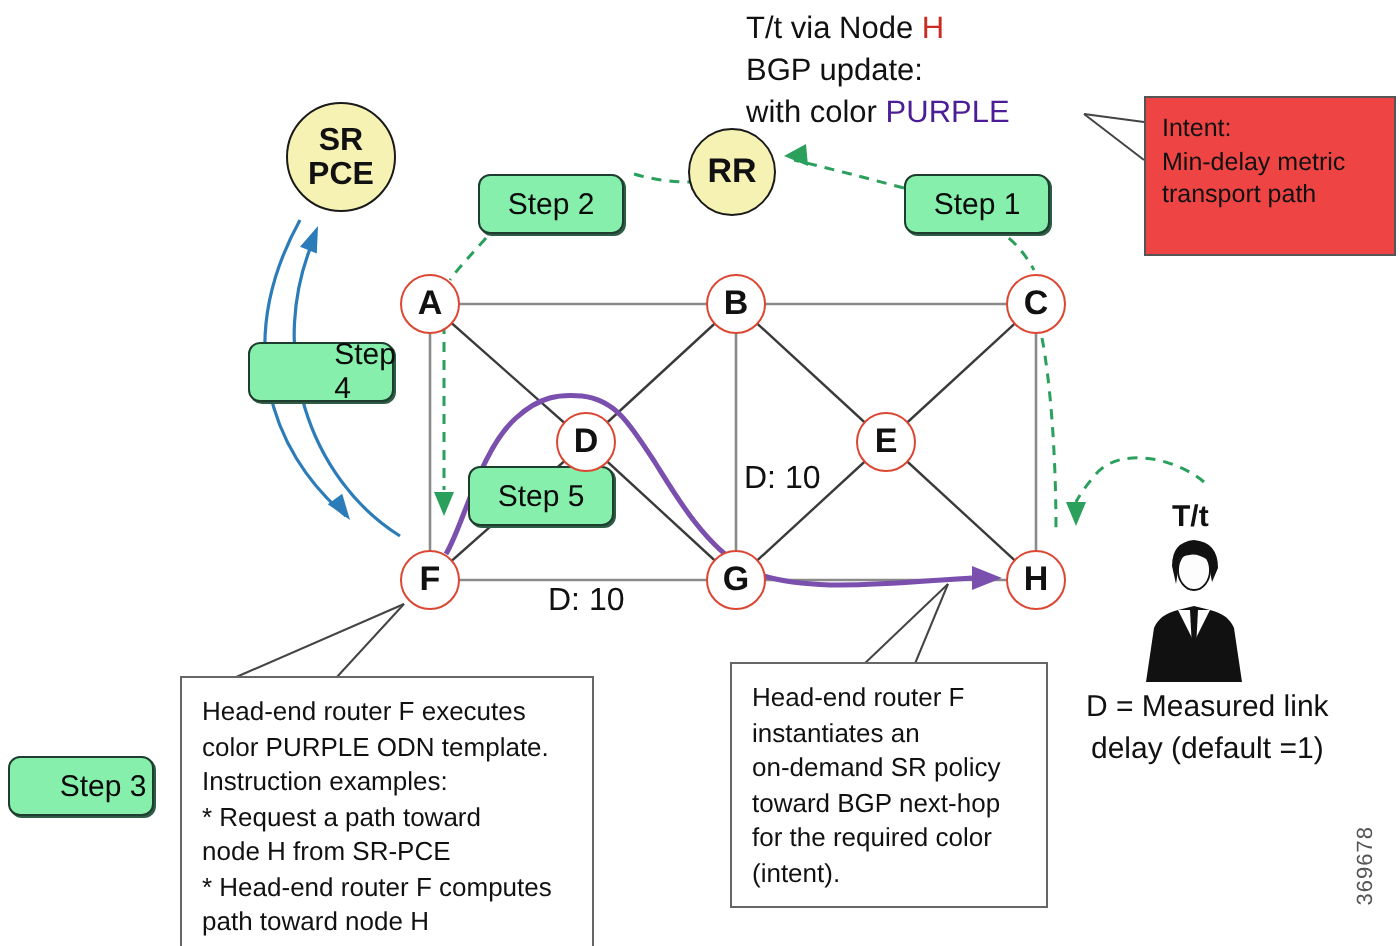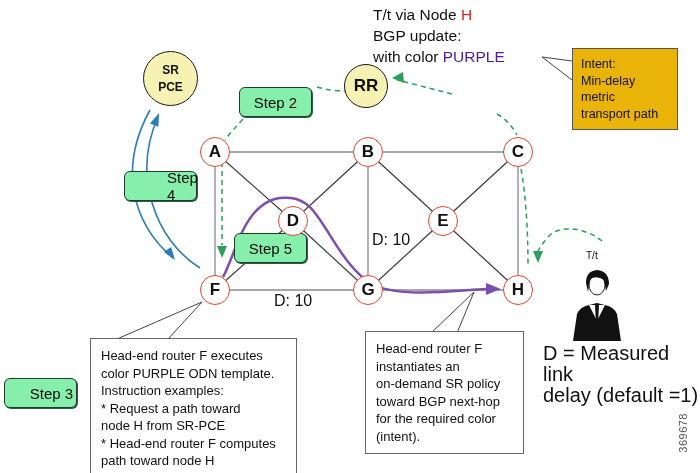--- a/index.html
+++ b/index.html
@@ -5,38 +5,38 @@
   html,body{margin:0;padding:0;background:#fff;}
   .stage{position:relative;width:700px;height:473px;background:#fff;overflow:hidden;
          font-family:"Liberation Sans",sans-serif;color:#111;}
   .stage svg{position:absolute;left:0;top:0;z-index:1;}
   .abs{position:absolute;z-index:2;}
   .title{left:373px;top:4px;font-size:15.5px;line-height:21px;white-space:nowrap;}
   .hl-red{color:#cc2b24;}
   .hl-purple{color:#4c1d95;}
   .callout{background:#fff;border:1px solid #666;font-size:13px;line-height:17.5px;
            padding:8px 10px;white-space:pre-line;box-sizing:border-box;}
-  .intent{left:572px;top:48px;width:106px;min-height:80px;font-size:12.5px;line-height:16.5px;
-          border:1px solid #555;background:#eab308;padding:7px 8px;white-space:pre-line;box-sizing:border-box;}
+  .intent{left:572px;top:48px;width:126px;min-height:80px;font-size:12.5px;line-height:16.5px;
+          border:1px solid #555;background:#ef4444;padding:7px 8px;white-space:pre-line;box-sizing:border-box;}
   .co-left{left:90px;top:338px;width:207px;min-height:127px;}
   .co-mid{left:365px;top:331px;width:159px;min-height:114px;}
   .ycircle{border-radius:50%;background:#f6f2b4;border:1.6px solid #1a1a1a;
            display:flex;align-items:center;justify-content:center;text-align:center;
            font-weight:bold;color:#111;box-sizing:border-box;}
-  .srpce{left:143px;top:51px;width:55px;height:55px;font-size:12px;line-height:17px;white-space:pre-line;}
+  .srpce{left:143px;top:51px;width:55px;height:55px;font-size:16px;line-height:17px;white-space:pre-line;}
   .rr{left:344px;top:64px;width:44px;height:44px;font-size:17px;}
   .step{width:73px;height:30px;background:#86efac;border:1.5px solid #1e3d2e;border-radius:6px;
         box-shadow:1px 1px 0 #2e5d45;display:flex;align-items:center;justify-content:center;
         font-size:15px;color:#0b0b0b;box-sizing:border-box;}
   .node{width:30px;height:30px;border-radius:50%;background:#fff;border:1.6px solid #dc4733;
         display:flex;align-items:center;justify-content:center;font-weight:bold;font-size:17px;
         color:#111;box-sizing:border-box;}
   .linklabel{font-size:16px;white-space:nowrap;}
-  .tt{left:586px;top:250px;font-size:10px;font-weight:normal;}
-  .legend{left:543px;top:343px;font-size:20px;line-height:21px;white-space:pre-line;}
+  .tt{left:586px;top:250px;font-size:15px;font-weight:bold;}
+  .legend{left:543px;top:343px;font-size:15px;line-height:21px;white-space:pre-line;text-align:center;}
   .watermark{left:677px;top:413px;font-size:11px;color:#555;writing-mode:vertical-rl;
              transform:rotate(180deg);letter-spacing:0.5px;}
 </style>
 </head>
 <body>
 
 <div class="stage">
 
   <svg width="700" height="473" viewBox="0 0 700 473">
 
@@ -113,20 +113,21 @@
   </div>
 
   <div class="abs intent">Intent:
 Min-delay metric
 transport path</div>
 
   <div class="abs ycircle srpce" style="white-space:pre-line;">SR
 PCE</div>
   <div class="abs ycircle rr">RR</div>
 
+  <div class="abs step" style="left:452px;top:87px;">Step 1</div>
   <div class="abs step" style="left:239px;top:87px;">Step 2</div>
   <div class="abs step" style="left:4px;top:378px;padding-left:22px;">Step 3</div>
   <div class="abs step" style="left:124px;top:171px;padding-left:44px;">Step 4</div>
   <div class="abs step" style="left:234px;top:233px;">Step 5</div>
 
   <div class="abs node" style="left:200px;top:137px;">A</div>
   <div class="abs node" style="left:353px;top:137px;">B</div>
   <div class="abs node" style="left:503px;top:137px;">C</div>
   <div class="abs node" style="left:278px;top:206px;">D</div>
   <div class="abs node" style="left:428px;top:206px;">E</div>

